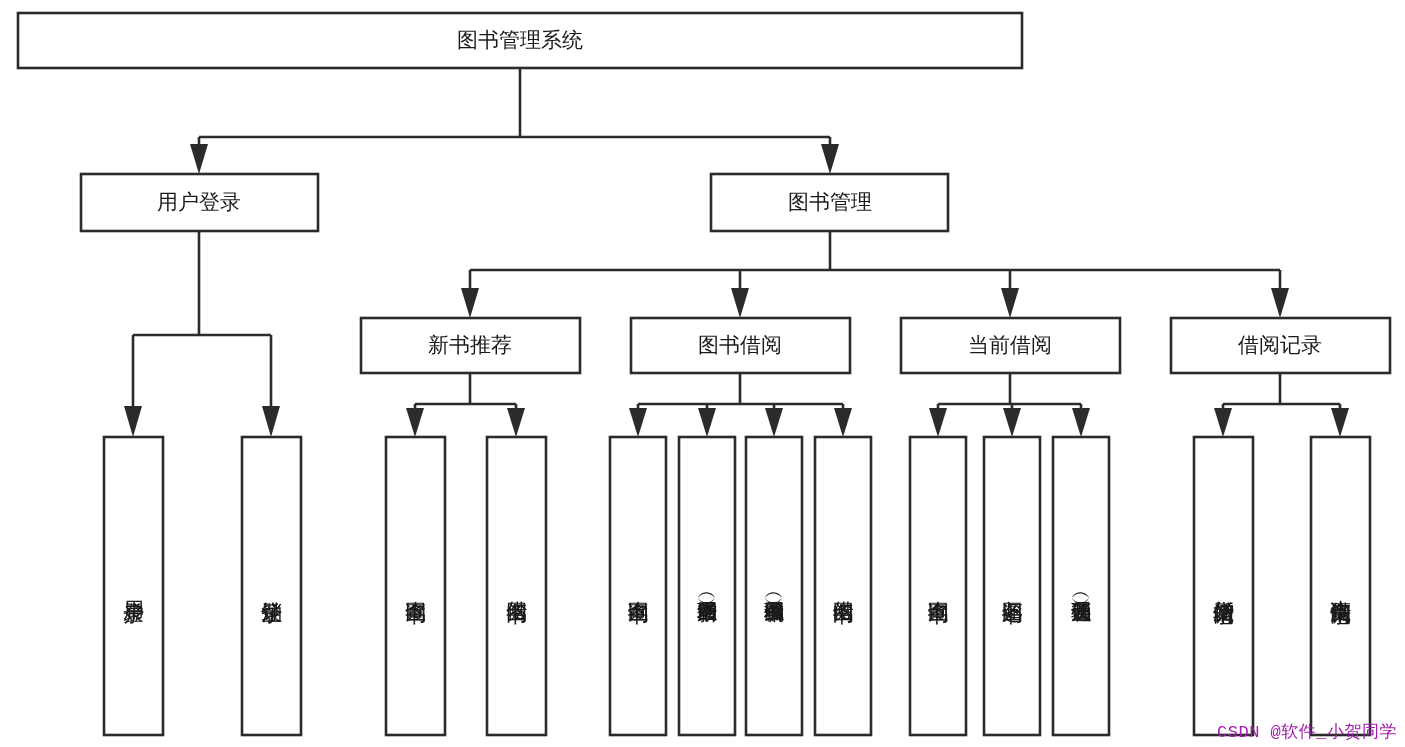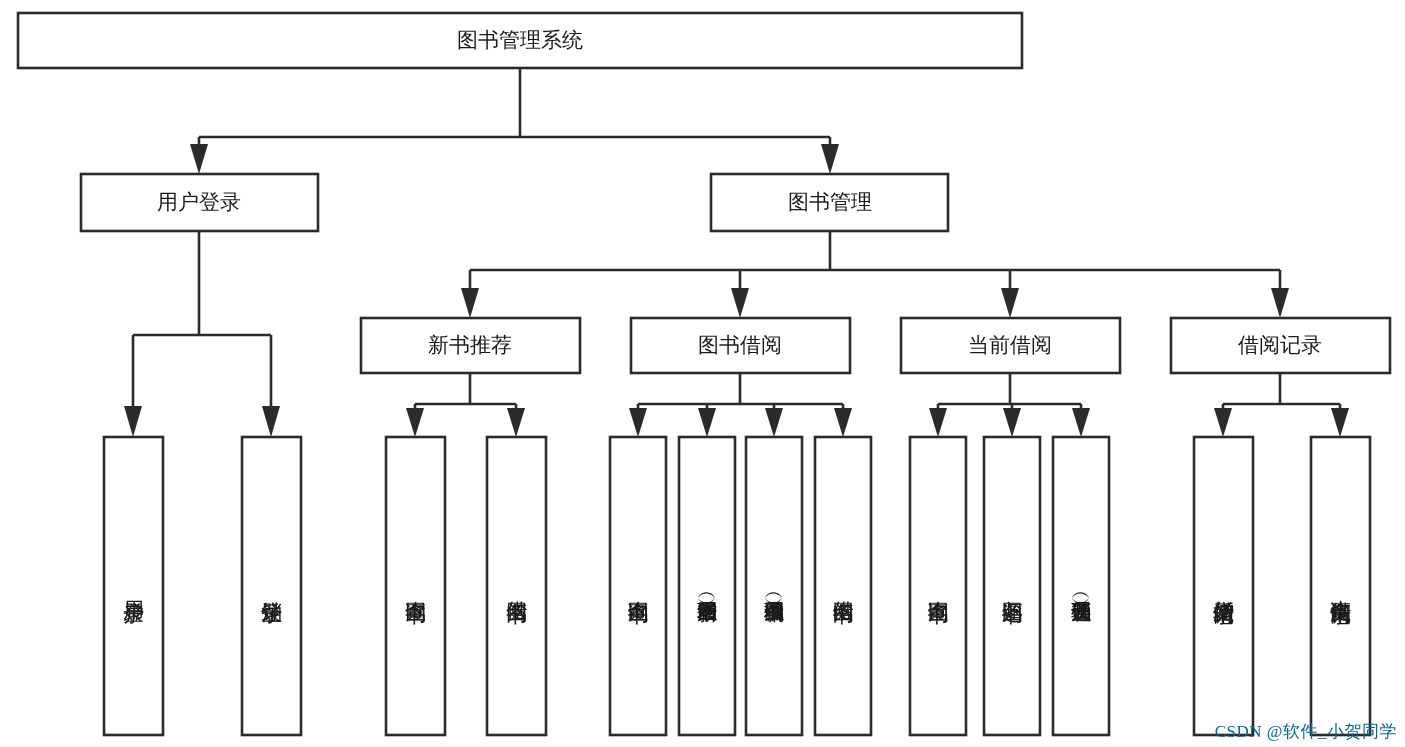--- a/index.html
+++ b/index.html
@@ -66,22 +66,22 @@
   }
   .vlabel-wrap.tight {
     letter-spacing: 0px;
     font-size: 20px;
   }
   .watermark {
     position: absolute;
     right: 8px;
     bottom: 4px;
     font-size: 17px;
-    color: #0369a1;
-    font-family: Liberation Serif, serif;
+    color: #a21caf;
+    font-family: Liberation Mono, monospace;
     white-space: nowrap;
     letter-spacing: 0.5px;
     text-align: center;
   }
 </style>
 </head>
 <body>
 
 <div id="canvas">
 

